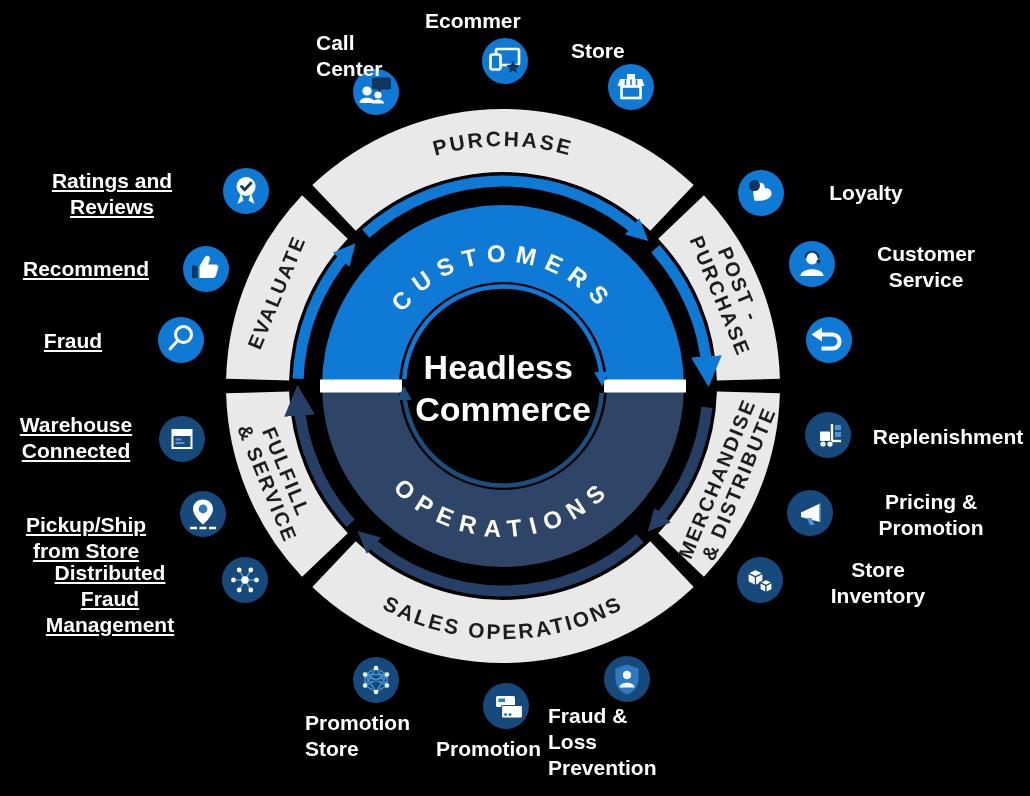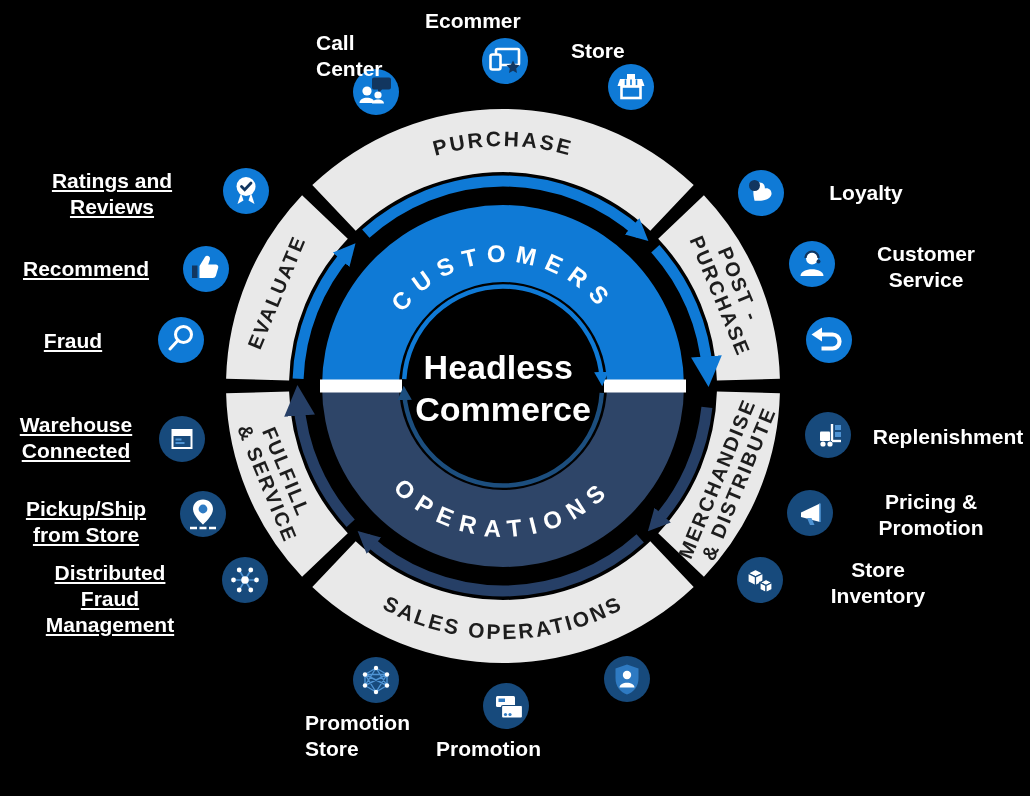--- a/index.html
+++ b/index.html
@@ -292,27 +292,30 @@
 <div class="tp-label ta-c" style="left:425px;top:8px;width:160px">Ecommer</div>
 <div class="tp-label ta-c" style="left:571px;top:38px;width:120px">Store</div>
 <div class="tp-label ta-l" style="left:796px;top:180px;width:140px">Loyalty</div>
 <div class="tp-label ta-l" style="left:846px;top:241px;width:160px">Customer
 Service</div>
 <div class="tp-label ta-l" style="left:866px;top:424px;width:164px">Replenishment</div>
 <div class="tp-label ta-l" style="left:846px;top:489px;width:170px">Pricing &amp;
 Promotion</div>
 <div class="tp-label ta-l" style="left:798px;top:557px;width:160px">Store
 Inventory</div>
+<div class="tp-label ta-c" style="left:548px;top:703px;width:160px">Fraud &amp;
+Loss
+Prevention</div>
 <div class="tp-label ta-c" style="left:436px;top:736px;width:140px">Promotion</div>
 <div class="tp-label ta-c" style="left:305px;top:710px;width:140px">Promotion
 Store</div>
 <div class="tp-label ta-r" style="left:10px;top:560px;width:200px">Distributed
 Fraud
 Management</div>
-<div class="tp-label ta-r" style="left:0px;top:496px;width:172px">Pickup/Ship
+<div class="tp-label ta-r" style="left:0px;top:512px;width:172px">Pickup/Ship
 from Store</div>
 <div class="tp-label ta-r" style="left:0px;top:412px;width:152px">Warehouse
 Connected</div>
 <div class="tp-label ta-r" style="left:0px;top:328px;width:146px">Fraud</div>
 <div class="tp-label ta-r" style="left:0px;top:256px;width:172px">Recommend</div>
 <div class="tp-label ta-r" style="left:12px;top:168px;width:200px">Ratings and
 Reviews</div>
 
 </div>
 

